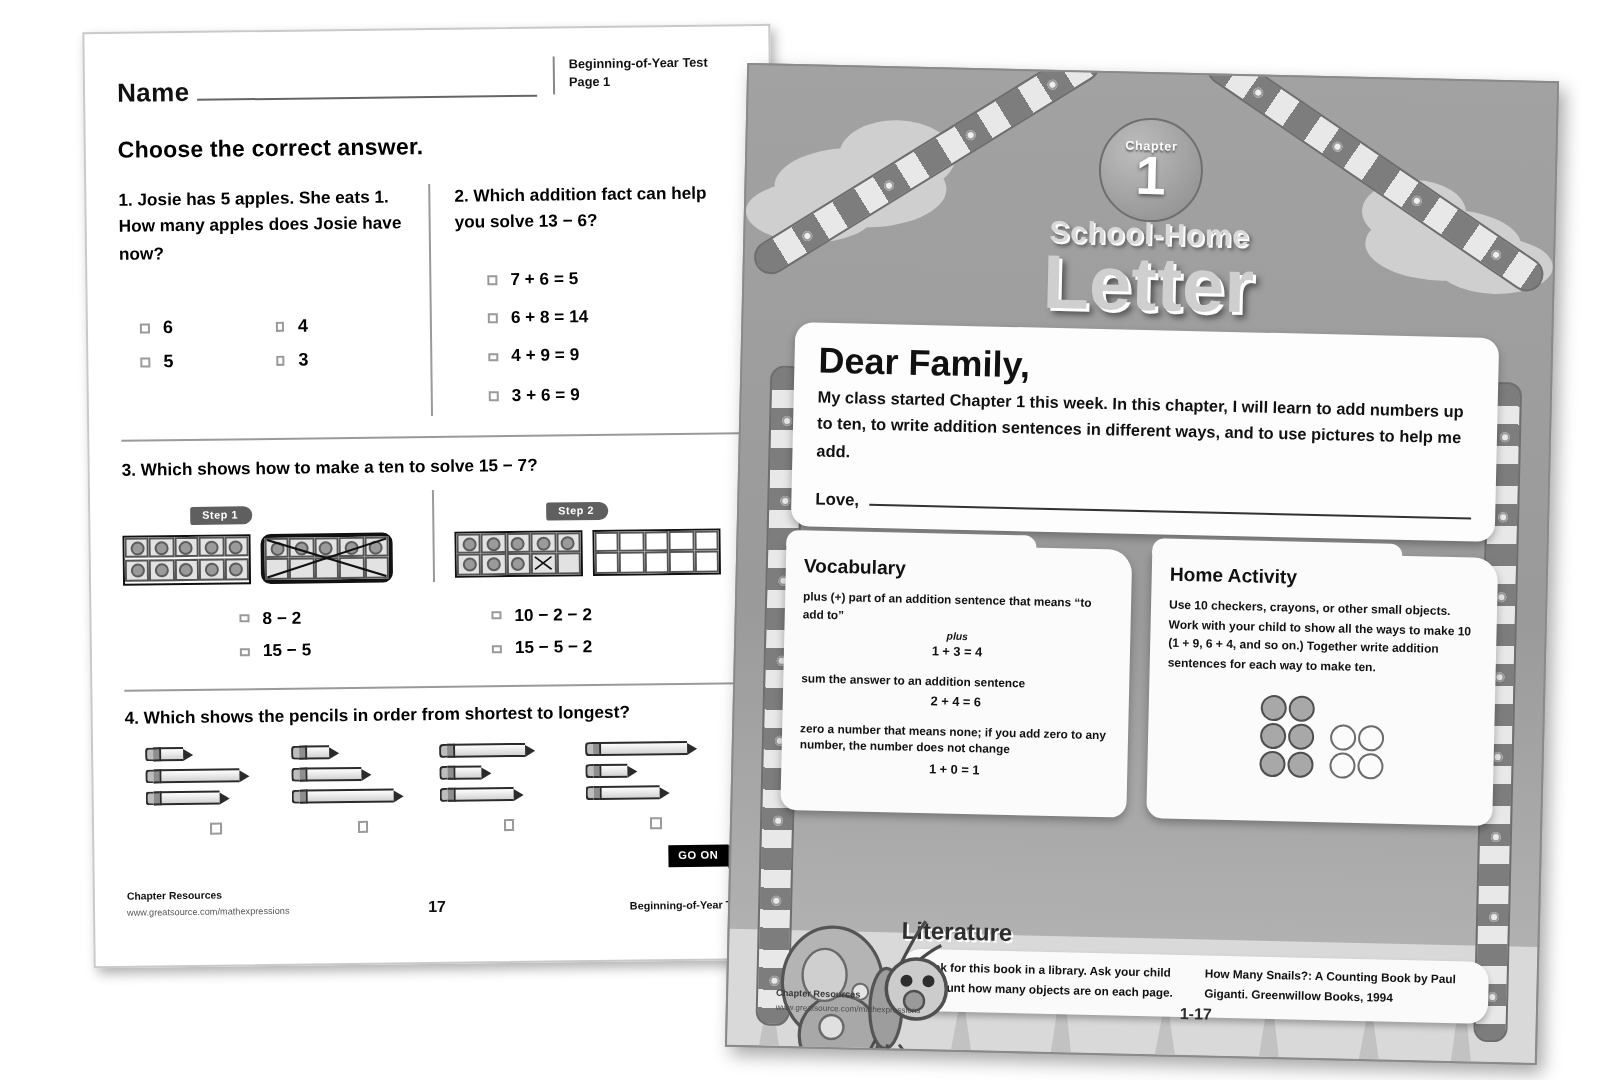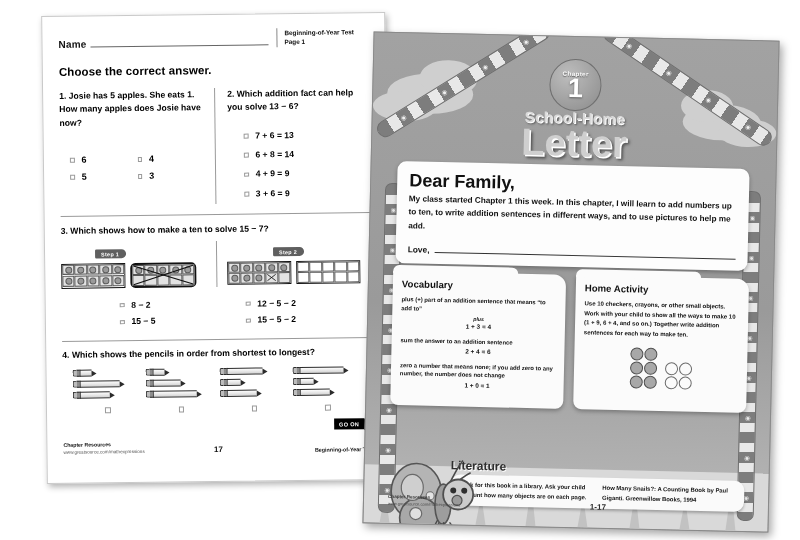--- a/index.html
+++ b/index.html
@@ -18,21 +18,21 @@
     width: 344px; height: 468px;
     background: #ffffff;
     border: 1px solid #c9c9c9;
     box-shadow: 2px 3px 6px rgba(0,0,0,.30);
     transform: rotate(-0.7deg);
     z-index: 2;
     padding: 14px 16px 6px 16px;
   }
   .lp-head { display: flex; align-items: flex-start; }
   .name-wrap { flex: 1; display: flex; align-items: baseline; padding-top: 8px; }
-  .name-lbl { font-size: 10px; font-weight: 700; color: #111; letter-spacing: .2px; }
+  .name-lbl { font-size: 13px; font-weight: 700; color: #111; letter-spacing: .2px; }
   .name-rule { flex: 1; border-bottom: 1px solid #666; margin-left: 4px; height: 9px; }
   .head-right {
     border-left: 1px solid #888; padding-left: 7px; margin-left: 8px;
     font-size: 6.4px; font-weight: 700; line-height: 1.45; color: #111; width: 92px;
   }
   .lp-instruction {
     margin-top: 16px; font-size: 11.5px; font-weight: 700; color: #000;
     letter-spacing: .1px;
   }
 
@@ -282,21 +282,21 @@
       </div>
 
       <div class="q-col right">
         <div class="q-text">
           <span class="q-num">2.</span>
           <span>Which addition fact can help you solve 13 − 6?</span>
         </div>
         <div class="opt-list">
           <div class="opt">
             <span class="bx"></span>
-            <span>7 + 6 = 13</span>
+            <span>7 + 6 = 5</span>
           </div>
           <div class="opt">
             <span class="bx"></span>
             <span>6 + 8 = 14</span>
           </div>
           <div class="opt">
             <span class="bx"></span>
             <span>4 + 9 = 9</span>
           </div>
           <div class="opt">
@@ -438,21 +438,21 @@
             <span>8 − 2</span>
           </div>
           <div class="opt">
             <span class="bx"></span>
             <span>15 − 5</span>
           </div>
         </div>
         <div>
           <div class="opt">
             <span class="bx"></span>
-            <span>12 − 5 − 2</span>
+            <span>10 − 2 − 2</span>
           </div>
           <div class="opt">
             <span class="bx"></span>
             <span>15 − 5 − 2</span>
           </div>
         </div>
       </div>
     </div>
 
     <hr class="hr-sep">

